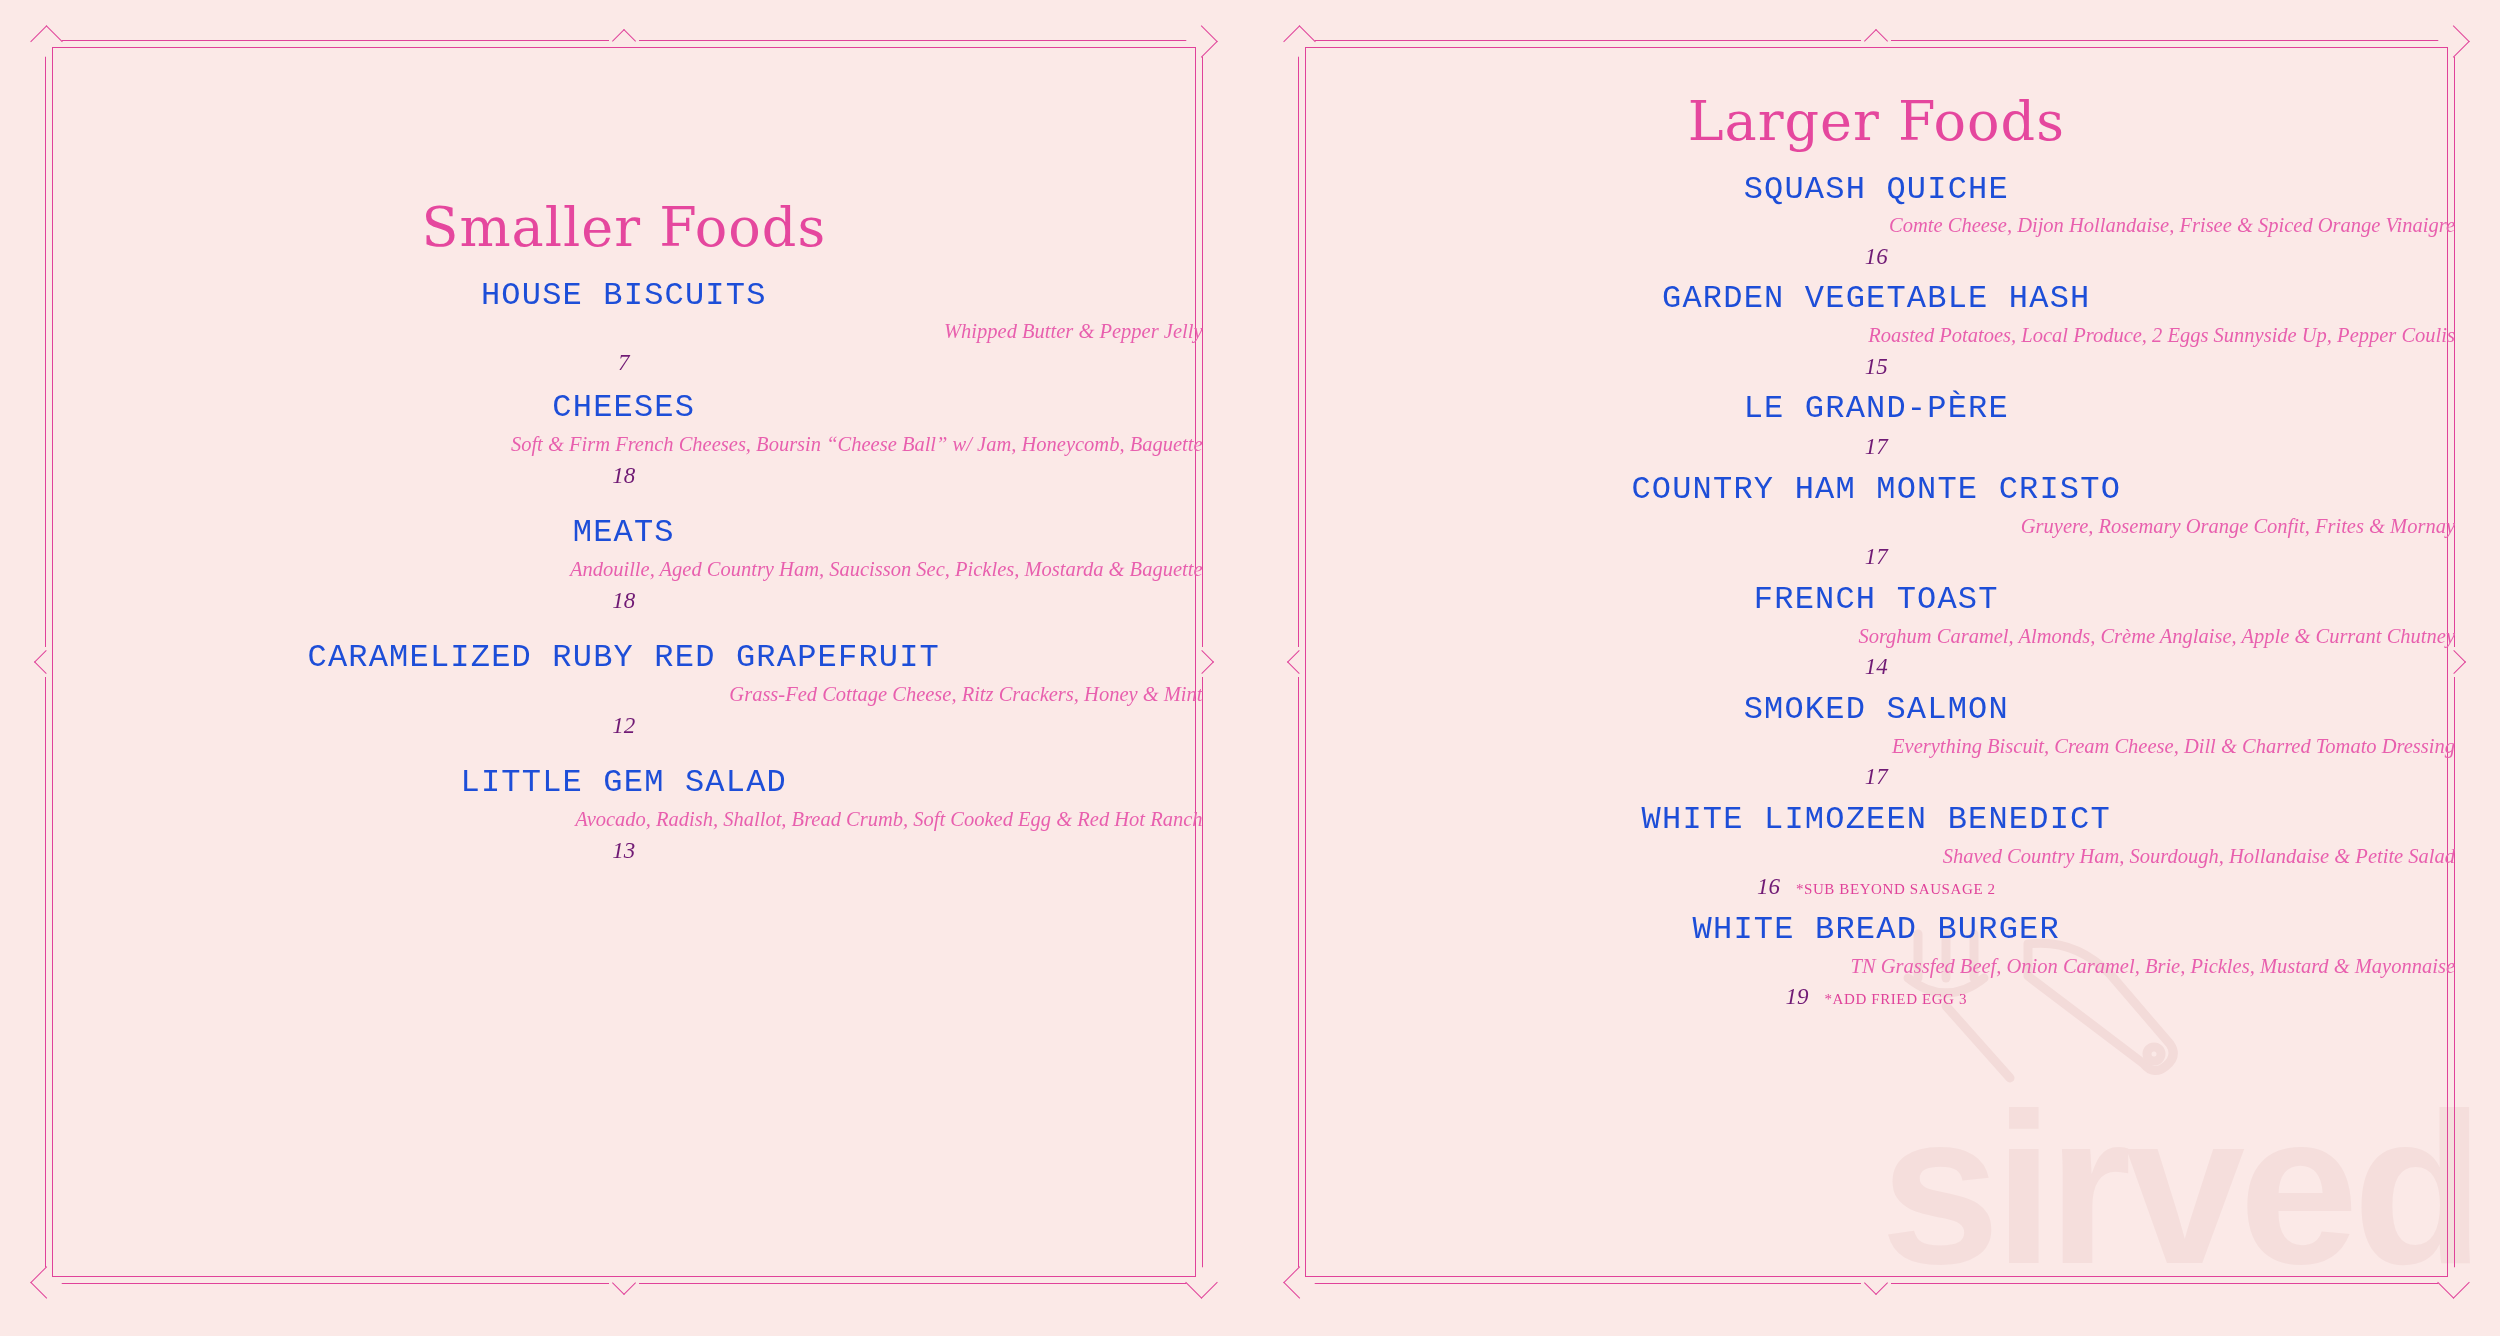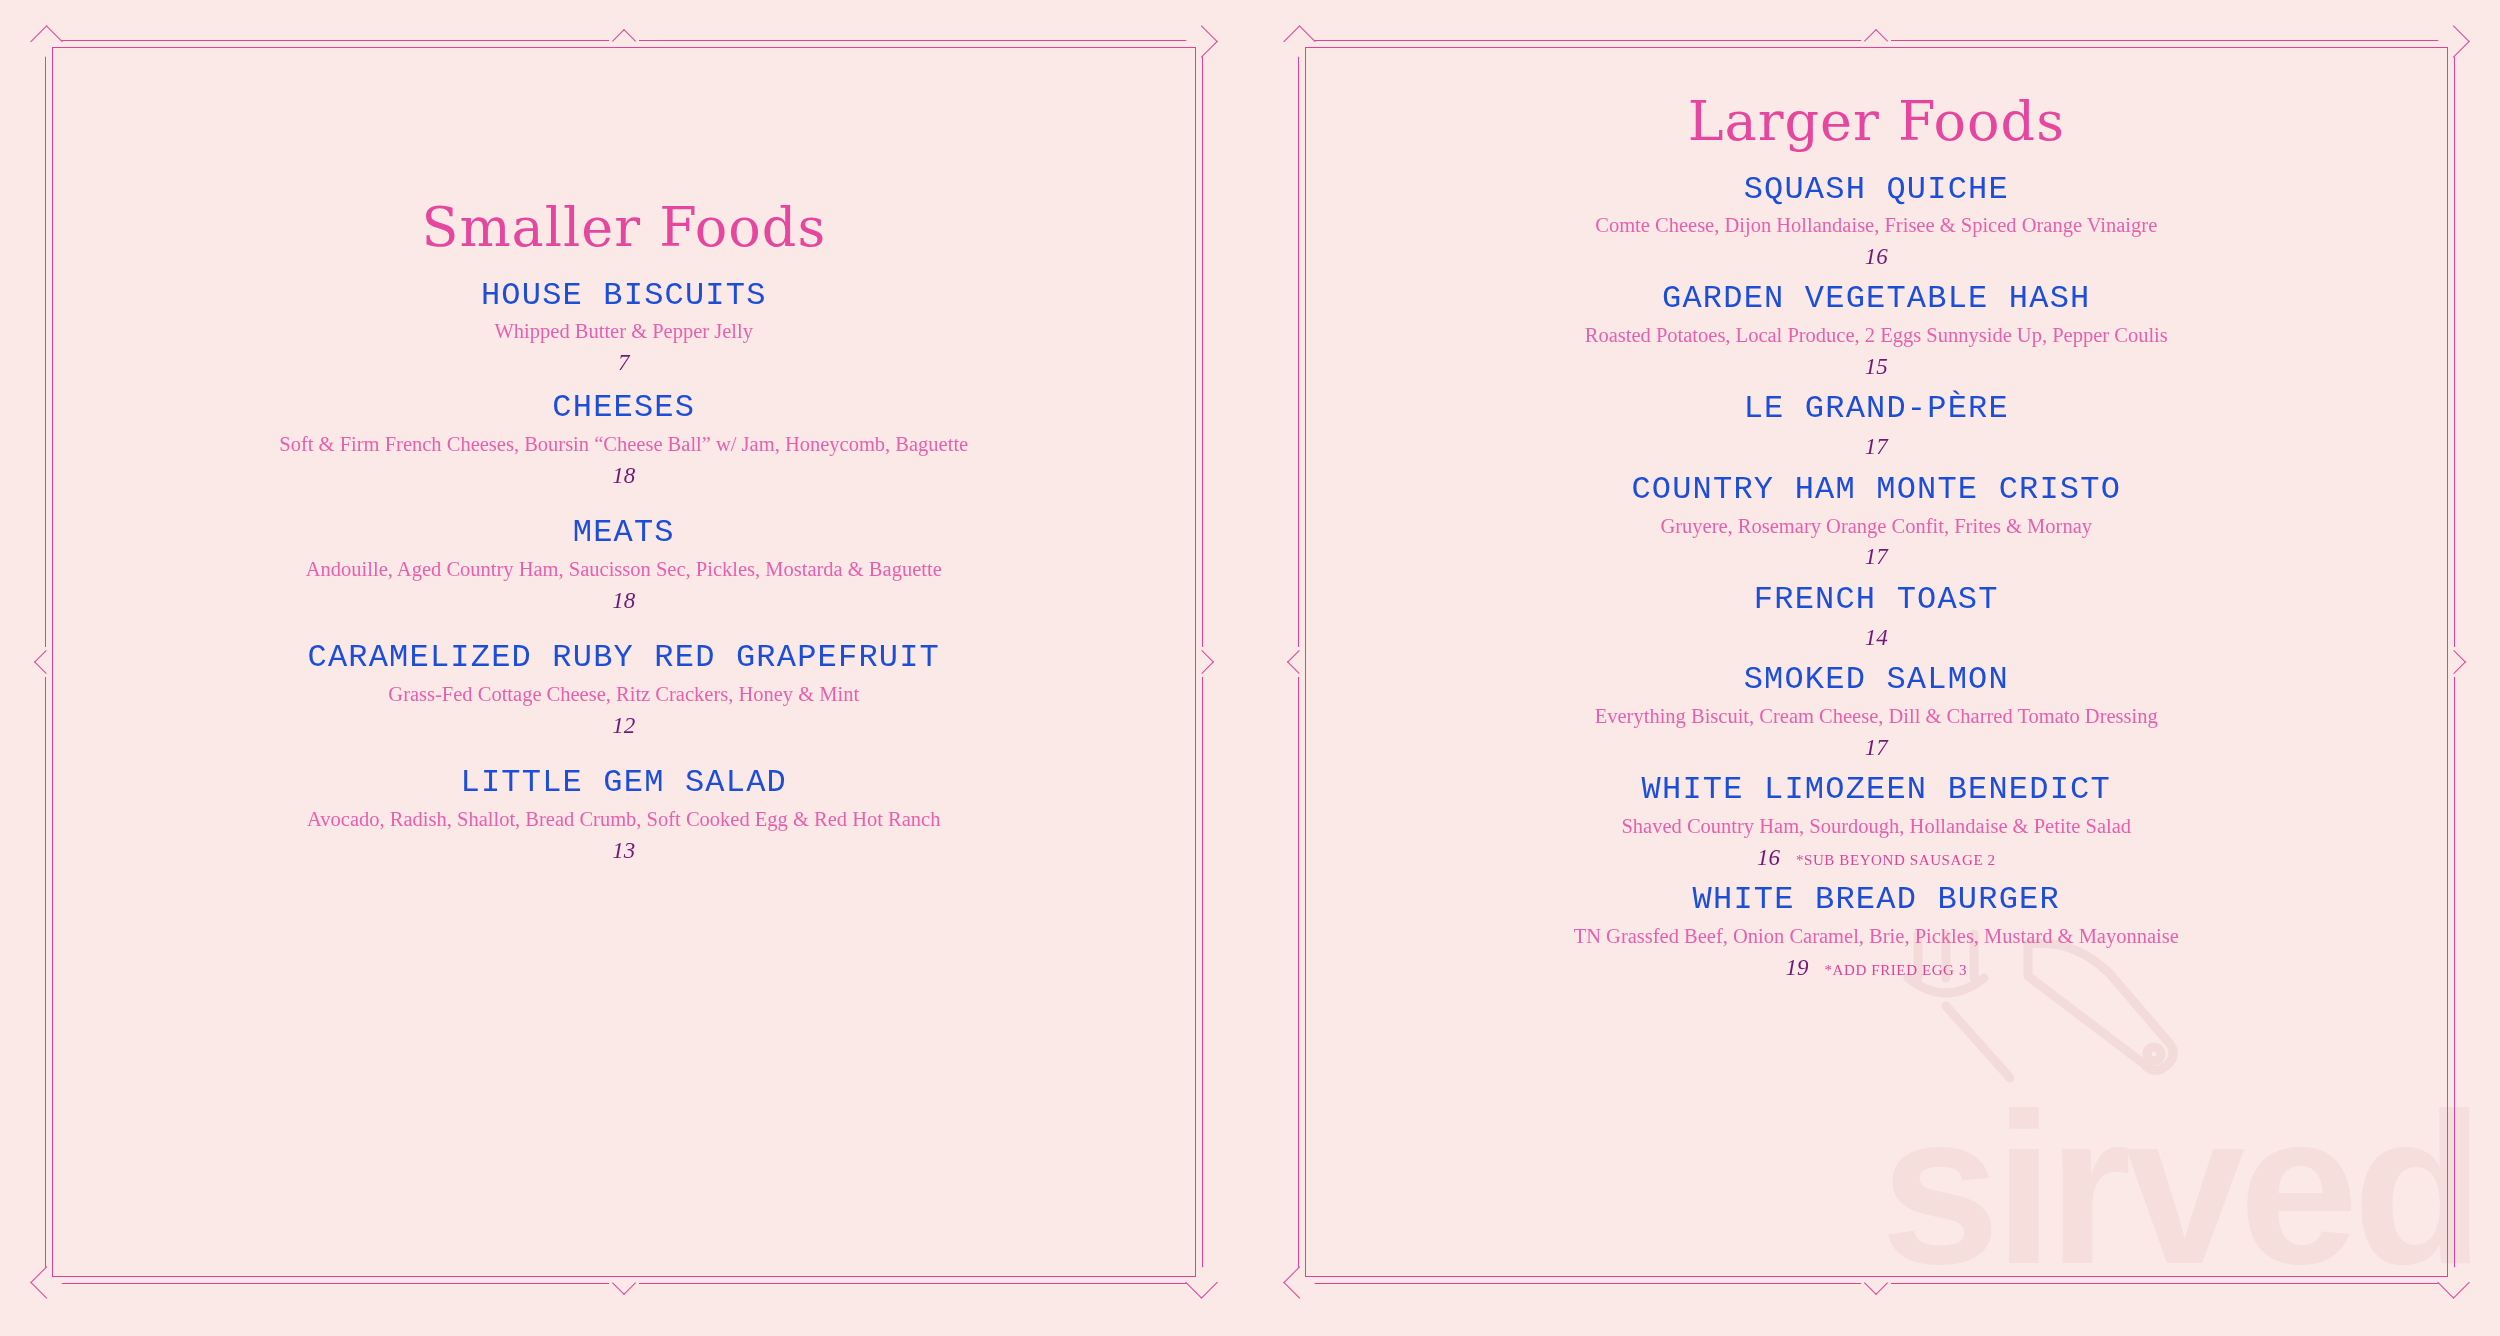--- a/index.html
+++ b/index.html
@@ -143,24 +143,26 @@
   .item-name {
     font-family: Liberation Mono, monospace;
     font-size: 32px;
     letter-spacing: 1.2px;
     color: #1d4ed8;
     margin: 0 0 5px 0;
     line-height: 1.15;
   }
   .item-desc {
     font-family: "Liberation Serif", serif;
+    font-style: italic;
     font-size: 20.5px;
     color: #e85fae;
     margin: 0 0 5px 0;
     line-height: 1.2;
+    text-align: right;
   }
   .item-price-row {
     display: block;
     line-height: 1.2;
   }
   .item-price {
     font-family: "Liberation Serif", serif;
     font-size: 23px;
     color: #701a75;
     font-style: italic;
@@ -293,20 +295,21 @@
       <div class="item">
         <div class="item-name">COUNTRY HAM MONTE CRISTO</div>
         <div class="item-desc">Gruyere, Rosemary Orange Confit, Frites &amp; Mornay</div>
         <div class="item-price-row">
           <span class="item-price">17</span>
         </div>
       </div>
 
       <div class="item">
         <div class="item-name">FRENCH TOAST</div>
+        <div class="item-desc">Sorghum Caramel, Almonds, Crème Anglaise, Apple &amp; Currant Chutney</div>
         <div class="item-price-row">
           <span class="item-price">14</span>
         </div>
       </div>
 
       <div class="item">
         <div class="item-name">SMOKED SALMON</div>
         <div class="item-desc">Everything Biscuit, Cream Cheese, Dill &amp; Charred Tomato Dressing</div>
         <div class="item-price-row">
           <span class="item-price">17</span>

